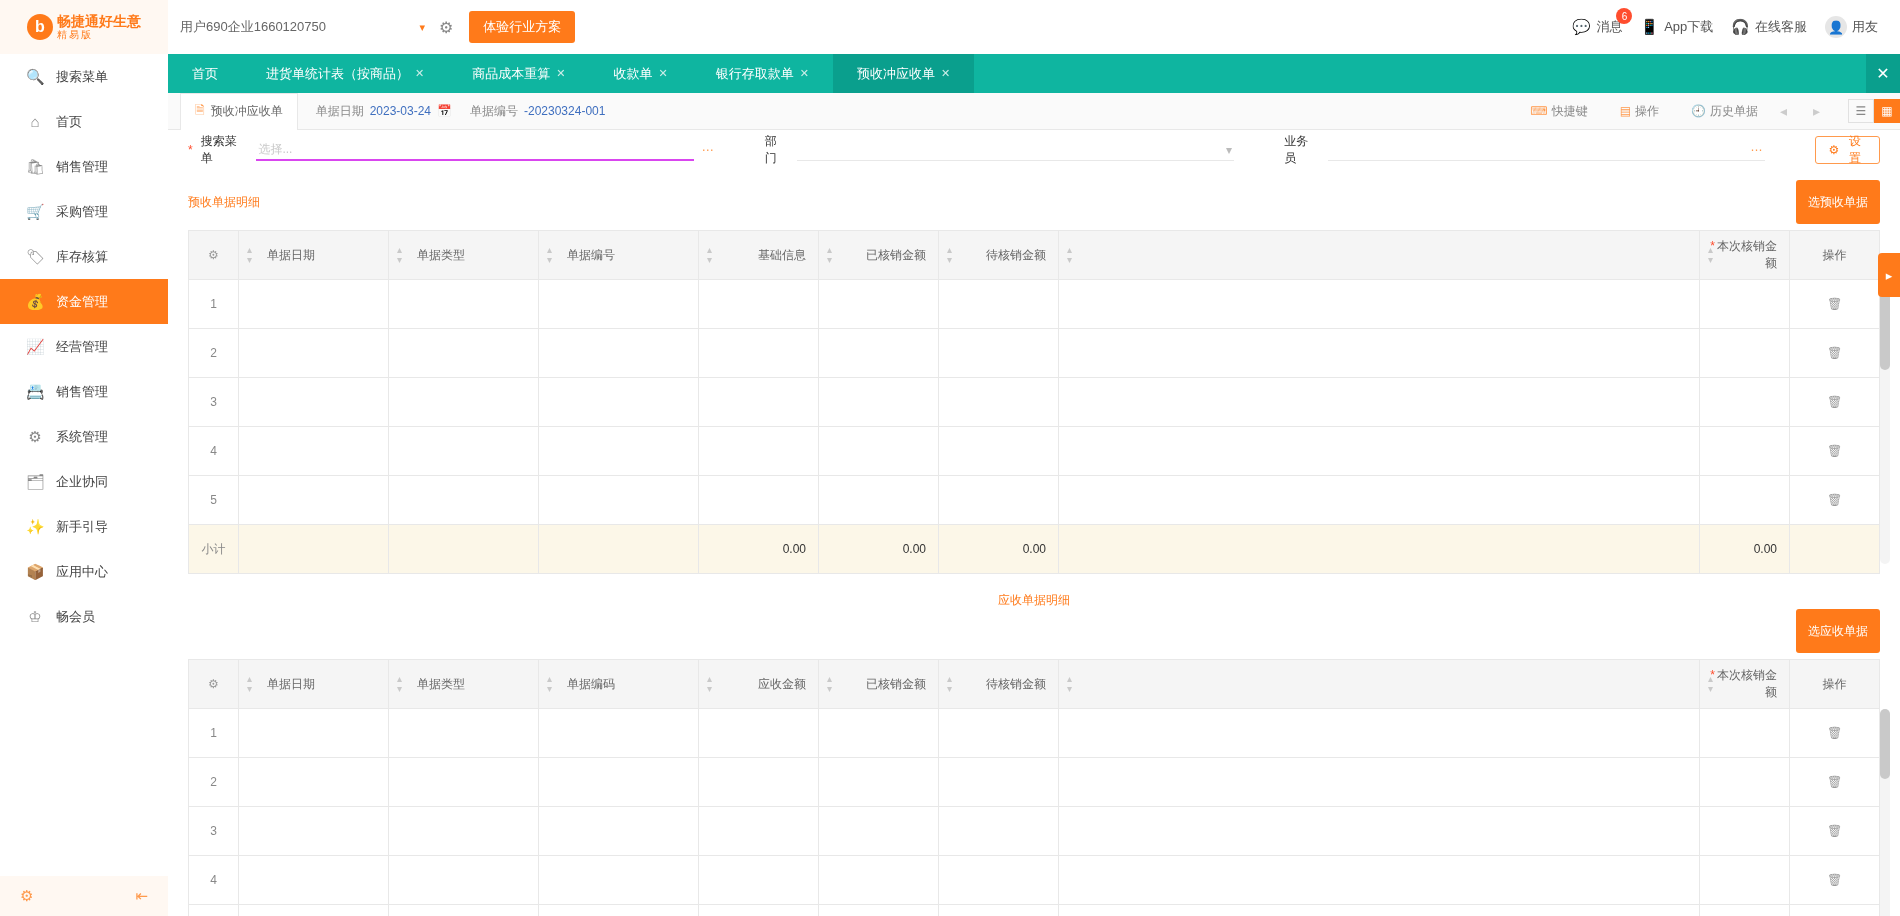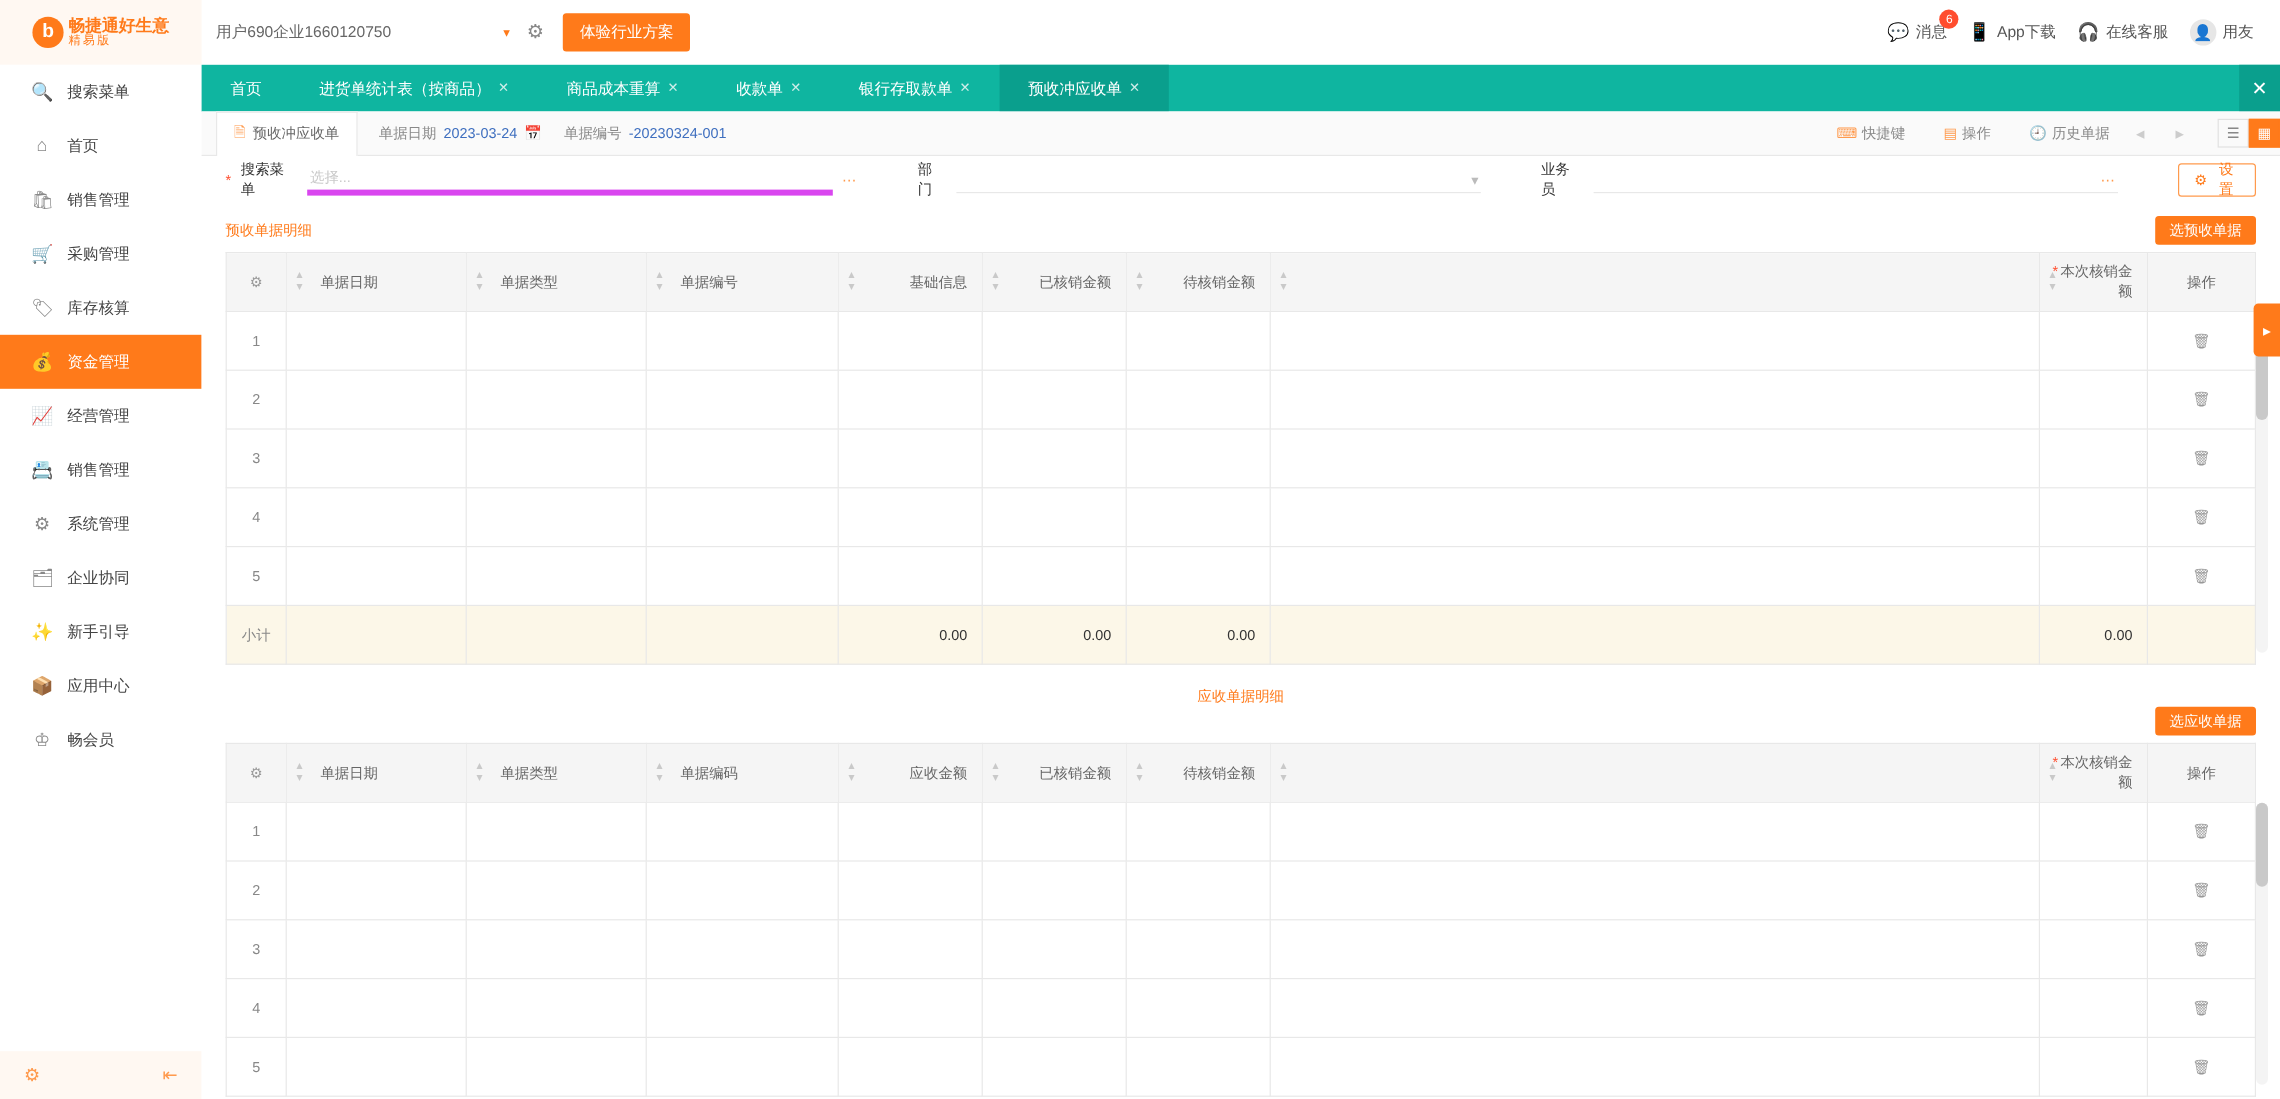--- a/index.html
+++ b/index.html
@@ -52,29 +52,29 @@
     .tb-link { display:flex; align-items:center; gap:4px; color:#888; font-size:12px; cursor:pointer; }
     .tb-link .ic { color:#ff9a4d; }
     .nav-arrow { color:#ccc; font-size:14px; padding:0 4px; cursor:pointer; }
     .view-toggle { display:flex; margin-left:6px; }
     .vt { width:26px; height:24px; border:1px solid #e1e1e1; display:flex; align-items:center; justify-content:center; font-size:12px; color:#888; cursor:pointer; }
     .vt.on { background:#ff7a1a; border-color:#ff7a1a; color:#fff; }
     
     .form-row { height:40px; display:flex; align-items:center; padding:0 20px; gap:50px; }
     .fgroup { display:flex; align-items:center; gap:8px; }
     .req { color:#ff4d2e; }
-    .finput { width:440px; border:none; border-bottom:5px solid #d946ef; font-size:12px; padding:3px 2px; outline:none; color:#701a75; }
+    .finput { width:440px; border:none; border-bottom:2px solid #d946ef; font-size:12px; padding:3px 2px; outline:none; color:#701a75; }
     .finput::placeholder { color:#c9c9c9; }
     .more { color:#ff9a4d; cursor:pointer; letter-spacing:1px; }
     .fsel { width:440px; border:none; border-bottom:1px solid #e8e8e8; font-size:12px; padding:3px 2px; display:flex; justify-content:flex-end; color:#bbb; cursor:pointer; }
     .cfg-btn { margin-left:auto; height:28px; padding:0 12px; border:1px solid #ff9a4d; color:#ff7a1a; background:#fff; border-radius:3px; display:flex; align-items:center; gap:4px; cursor:pointer; font-size:12px; }
     
     .sec-bar { display:flex; align-items:center; padding:10px 20px 6px; }
     .sec-title { color:#ff7a1a; font-size:12px; }
-    .sec-btn { margin-left:auto; height:24px; padding:0 12px; background:#ff7a1a; color:#fff; border:none; border-radius:3px; font-size:12px; cursor:pointer; }
+    .sec-btn { margin-left:auto; height:44px; padding:0 12px; background:#ff7a1a; color:#fff; border:none; border-radius:3px; font-size:12px; cursor:pointer; }
     
     .tbl-wrap { padding:0 20px; position:relative; }
     .tbl { width:100%; border:1px solid #e8e8e8; border-collapse:collapse; table-layout:fixed; }
     .tbl th, .tbl td { border:1px solid #e8e8e8; height:49px; font-size:12px; }
     .tbl th { background:#f5f5f5; font-weight:normal; color:#666; position:relative; padding:0 10px; }
     .tbl th.r, .tbl td.r { text-align:right; padding-right:12px; }
     .tbl th.l { text-align:left; padding-left:28px; }
     .tbl th .sort { position:absolute; left:8px; top:50%; transform:translateY(-50%); color:#c9c9c9; font-size:10px; line-height:1; }
     .tbl td.row-idx { text-align:center; color:#888; background:#fff; }
     .tbl tr.subtotal td { background:#fcf7e8; }

